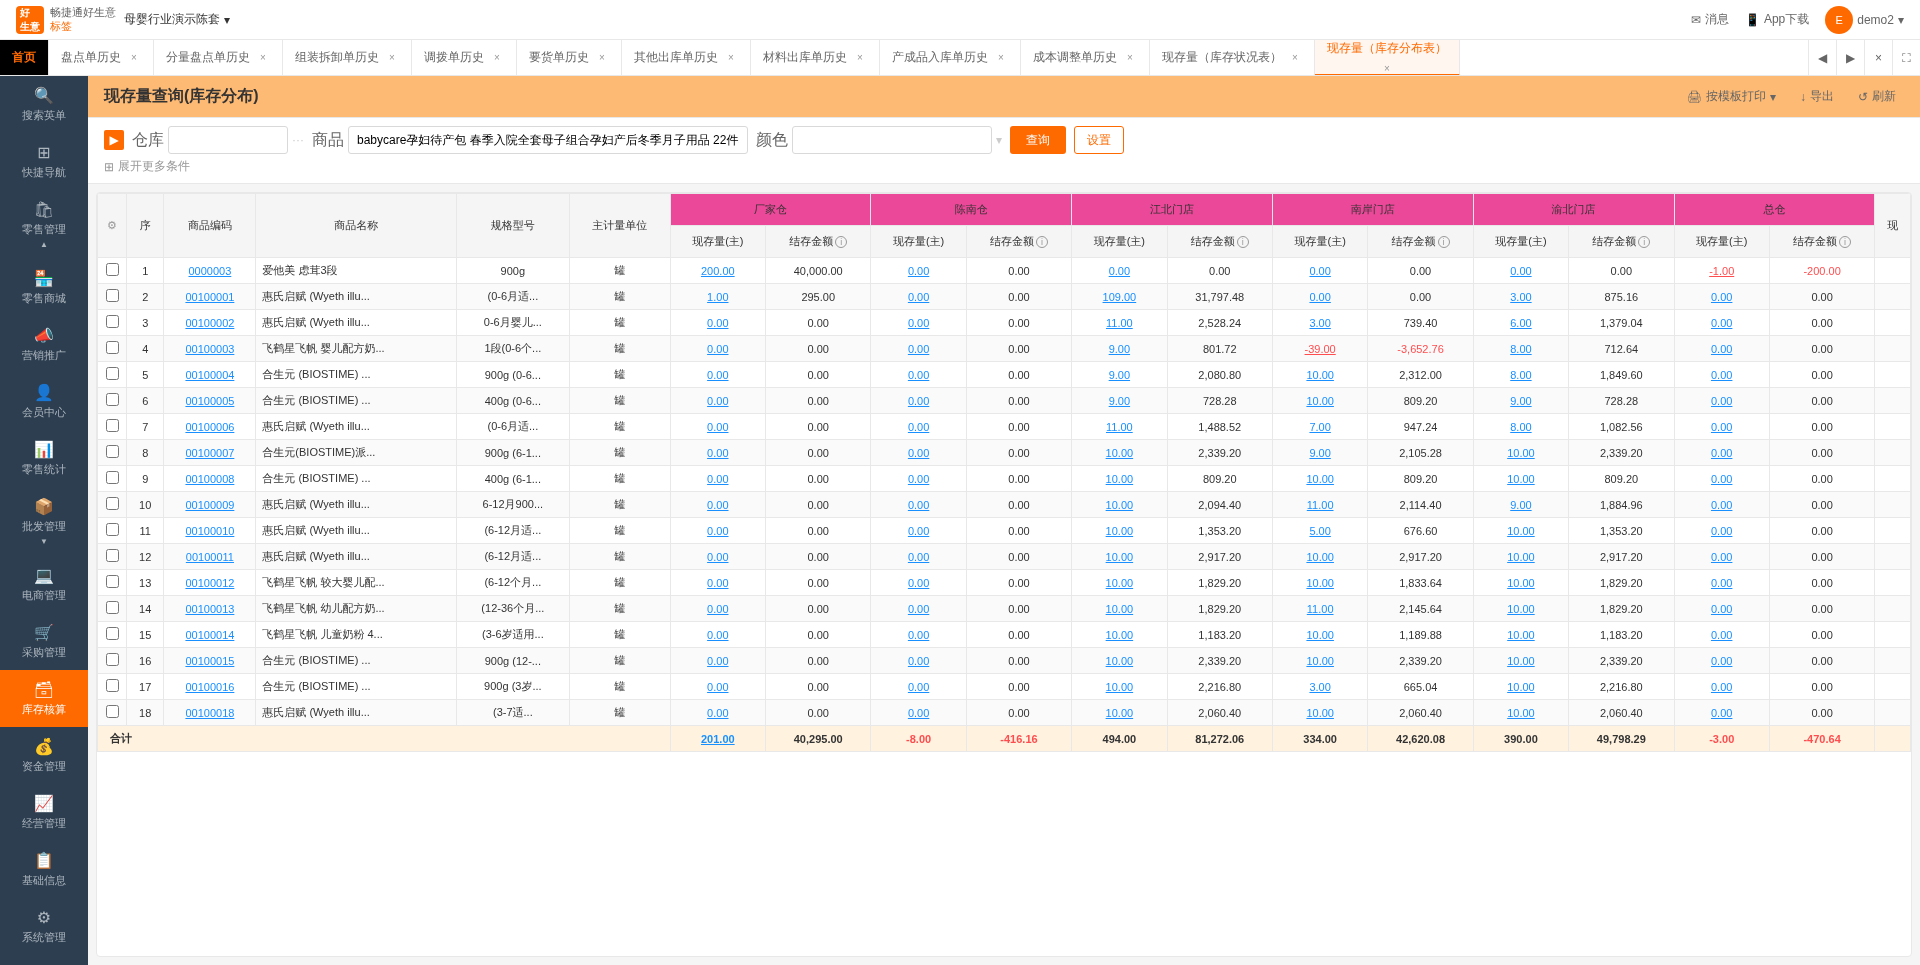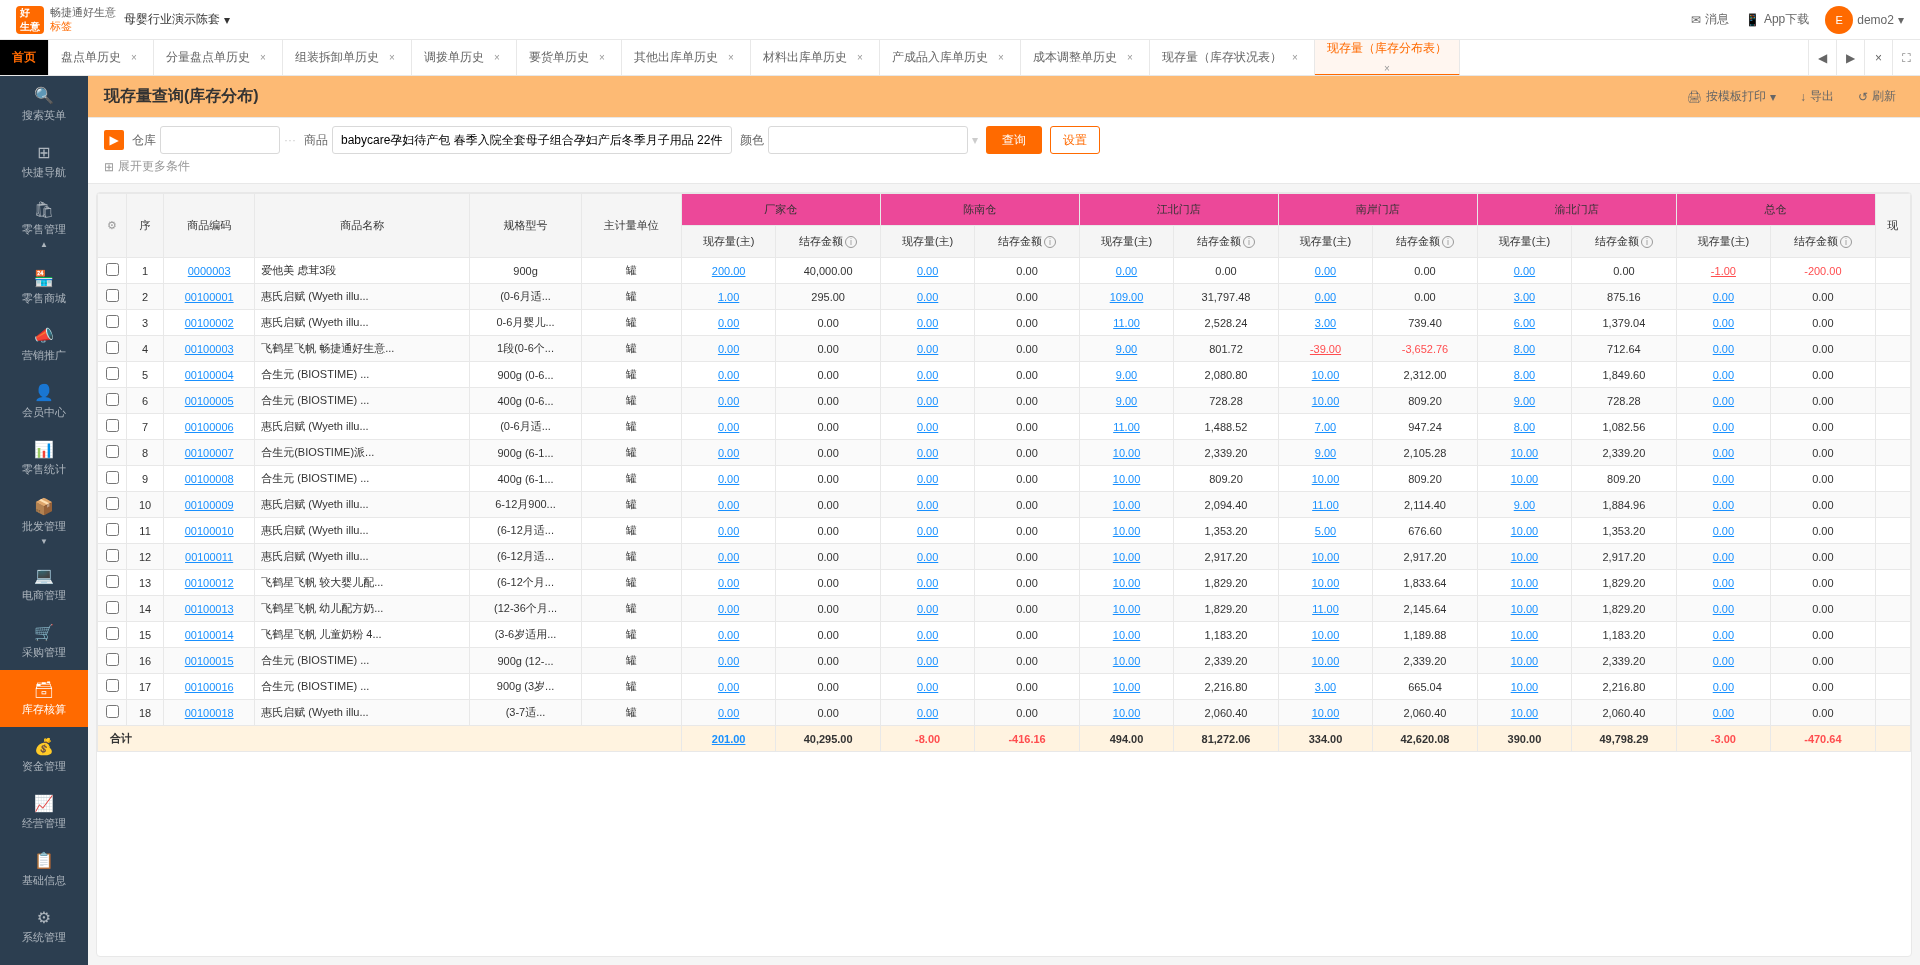--- a/index.html
+++ b/index.html
@@ -40,21 +40,21 @@
     
     .page-header { background: #fdba74; padding: 8px 16px; border-bottom: 1px solid #e8e8e8; display: flex; align-items: center; justify-content: space-between; }
     .page-title { font-size: 16px; font-weight: bold; color: #333; }
     .header-actions { display: flex; align-items: center; gap: 8px; }
     .header-btn { display: flex; align-items: center; gap: 4px; padding: 4px 8px; font-size: 12px; color: #666; cursor: pointer; }
 
     
     .filter-area { background: #fff; padding: 8px 16px; border-bottom: 1px solid #e8e8e8; }
     .filter-row { display: flex; align-items: center; gap: 8px; flex-wrap: wrap; }
     .filter-item { display: flex; align-items: center; gap: 4px; }
-    .filter-label { font-size: 12px; color: #666; white-space: nowrap; }
+    .filter-label { font-size: 16px; color: #666; white-space: nowrap; }
     .filter-input { height: 28px; border: 1px solid #d9d9d9; border-radius: 3px; padding: 0 8px; font-size: 12px; min-width: 80px; }
     .filter-input-long { min-width: 400px; max-width: 500px; }
     .filter-expand { display: flex; align-items: center; gap: 4px; color: #999; font-size: 12px; cursor: pointer; margin-top: 4px; }
     .orange-btn { height: 28px; padding: 0 16px; background: #ff6a00; color: #fff; border: none; border-radius: 3px; font-size: 12px; cursor: pointer; }
     .outline-btn { height: 28px; padding: 0 12px; background: #fff; color: #ff6a00; border: 1px solid #ff6a00; border-radius: 3px; font-size: 12px; cursor: pointer; }
     .filter-toggle { width: 20px; height: 20px; background: #ff6a00; color: #fff; border: none; border-radius: 2px; font-size: 12px; cursor: pointer; display: flex; align-items: center; justify-content: center; flex-shrink: 0; }
 
     
     .table-wrapper { flex: 1; overflow: auto; background: #fff; margin: 8px; border: 1px solid #e8e8e8; border-radius: 4px; }
     table { width: 100%; border-collapse: collapse; font-size: 12px; }
@@ -373,21 +373,21 @@
       <td class="num-link">6.00</td>
       <td>1,379.04</td>
       <td class="num-link ">0.00</td>
       <td class="">0.00</td>
       <td></td>
     </tr>
             <tr class="row-odd">
       <td><input type="checkbox" style=""></td>
       <td>4</td>
       <td class="num-link">00100003</td>
-      <td style="text-align:left; max-width:160px; overflow:hidden; text-overflow:ellipsis">飞鹤星飞帆 畅捷通好生意...</td>
+      <td style="text-align:left; max-width:160px; overflow:hidden; text-overflow:ellipsis">飞鹤星飞帆 婴儿配方奶...</td>
       <td>1段(0-6个...</td>
       <td>罐</td>
       <td class="num-link">0.00</td>
       <td>0.00</td>
       <td class="num-link">0.00</td>
       <td>0.00</td>
       <td class="num-link">9.00</td>
       <td>801.72</td>
       <td class="num-link num-negative">-39.00</td>
       <td class="num-negative">-3,652.76</td>

